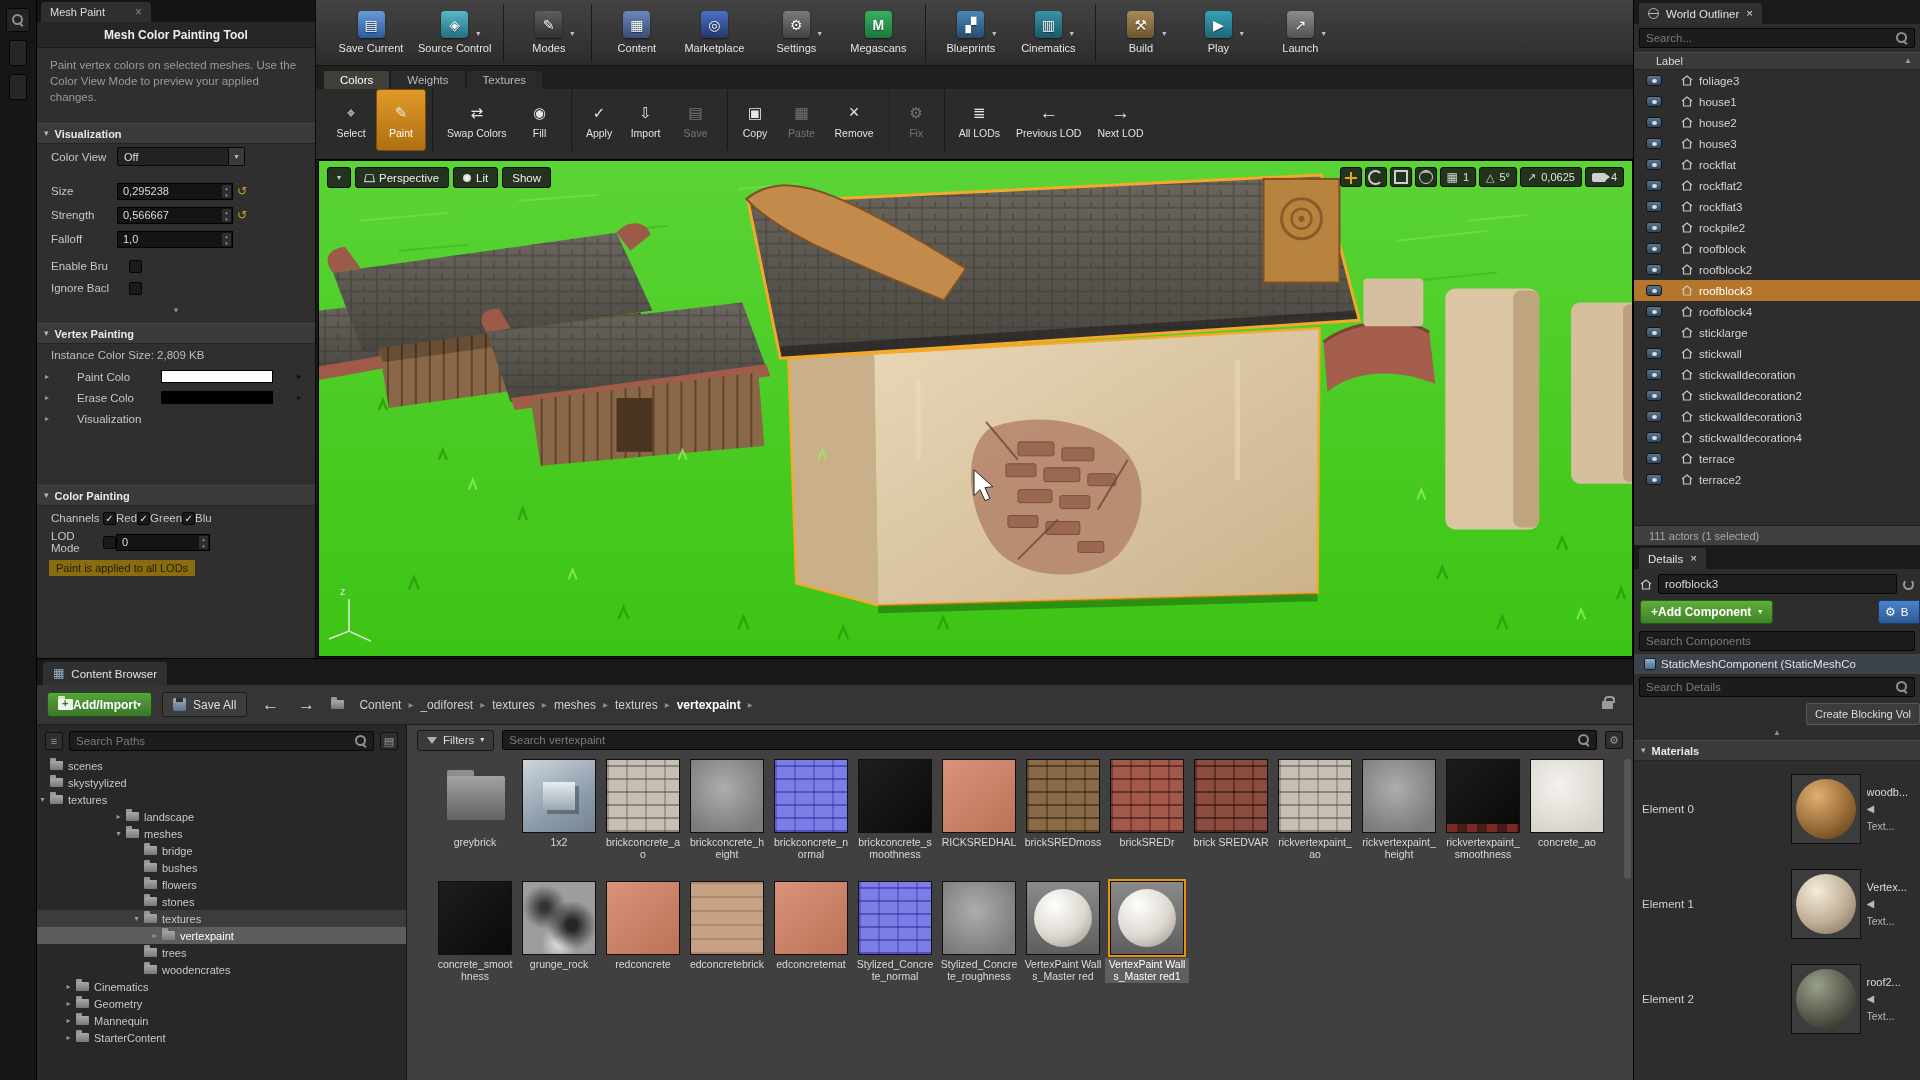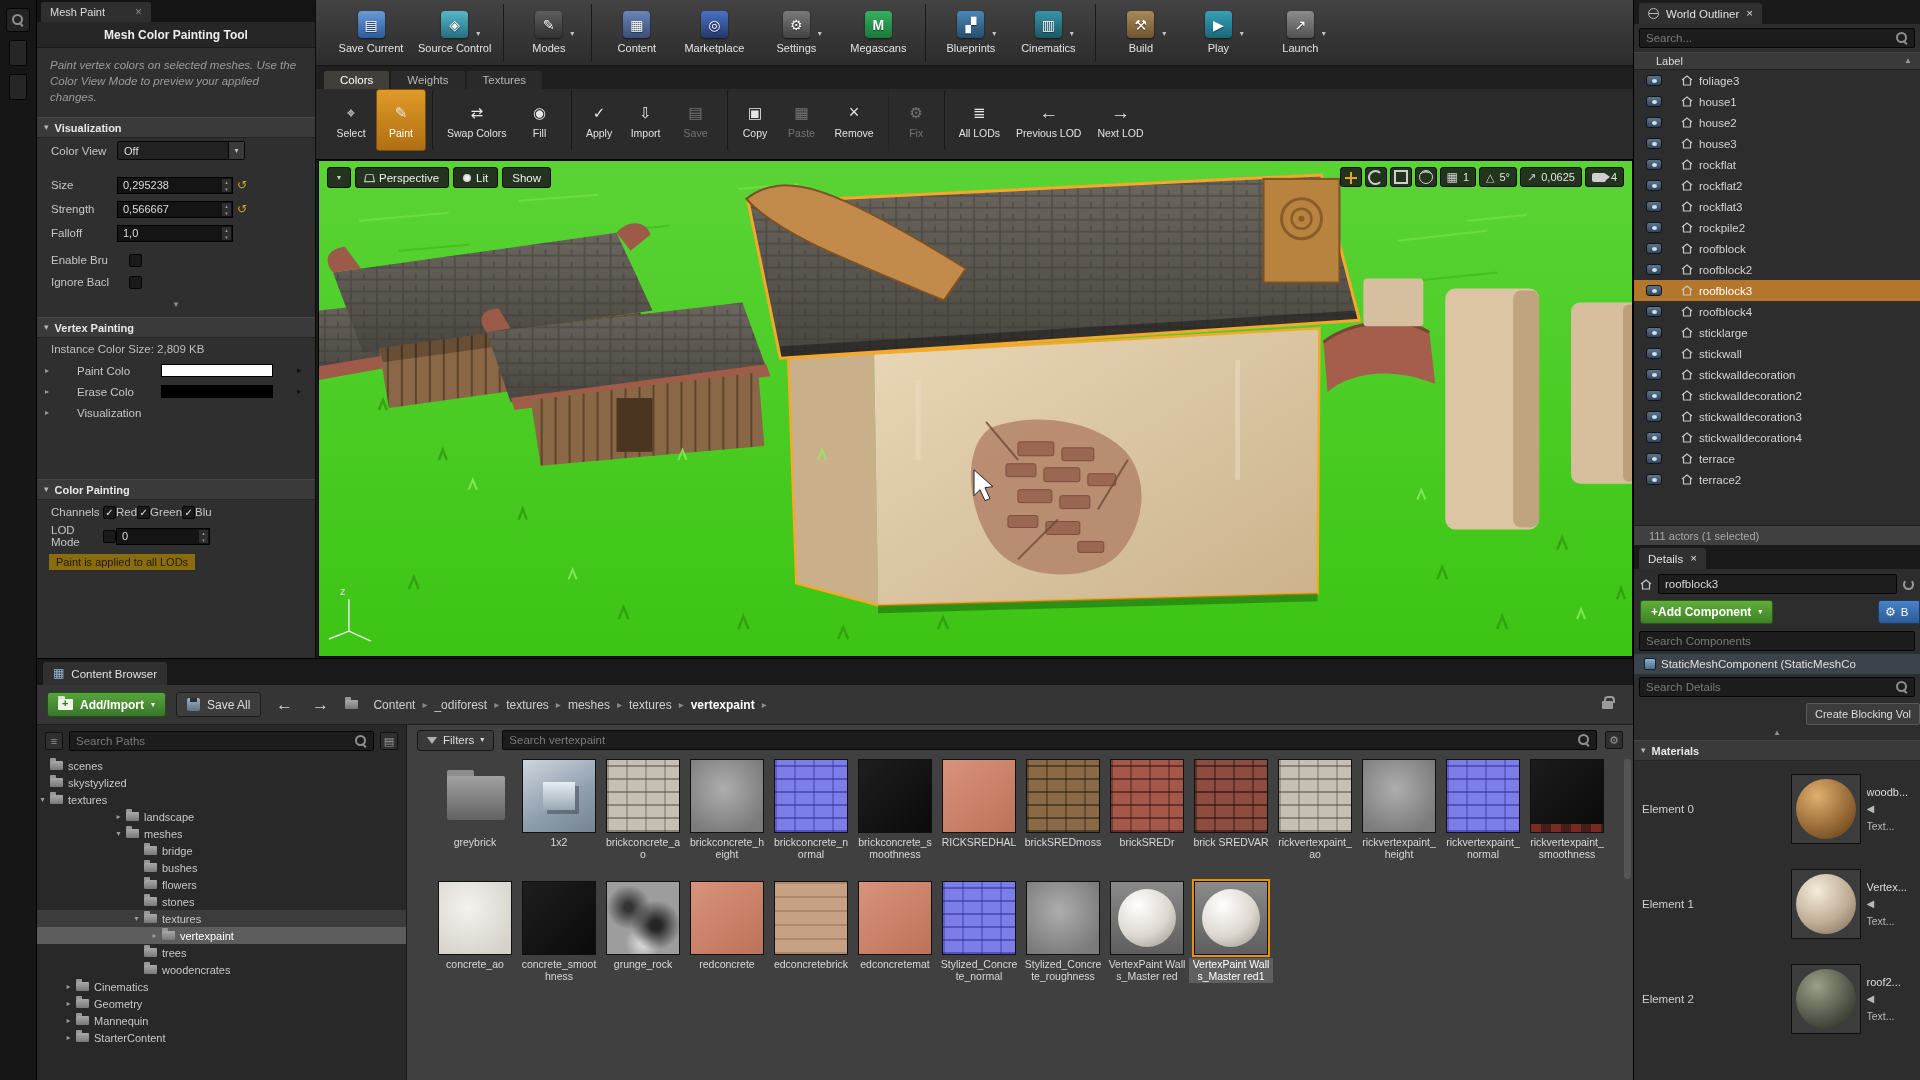--- a/index.html
+++ b/index.html
@@ -33,21 +33,21 @@
   #left-strip{position:absolute;left:0;top:0;width:37px;height:1080px;background:#161616;border-right:1px solid #000}
   .strip-btn{width:24px;height:24px;margin:8px auto;background:#232323;border:1px solid #060606;border-radius:3px;display:flex;align-items:center;justify-content:center}
   .strip-stub{width:18px;height:26px;margin:8px auto;background:#262626;border:1px solid #060606;border-radius:2px}
 
   
   #mesh-paint{position:absolute;left:37px;top:0;width:279px;height:658px;background:#2f2f2f;border-right:1px solid #0b0b0b;overflow:hidden}
   .ptabbar{height:22px;background:#141414;display:flex;align-items:flex-end;padding-left:4px}
   .ptab{height:20px;background:#2f2f2f;border-radius:3px 3px 0 0;padding:0 9px;display:flex;align-items:center;gap:30px;font-size:11px;color:#ddd}
   .ptab .gi-x{color:#8a8a8a;font-size:12px}
   .ptitle{height:26px;background:#262626;border-bottom:1px solid #1a1a1a;display:flex;align-items:center;justify-content:center;font-weight:bold;font-size:12px;color:#ededed}
-  .pdesc{padding:9px 13px 0 13px;margin-bottom:12px;font-style:italic;font-size:11.5px;line-height:1.4;color:#9b9b9b}
+  .pdesc{padding:9px 13px 0 13px;margin-bottom:18px;font-size:11.5px;line-height:1.4;color:#9b9b9b}
   .sec{height:21px;background:#3a3a3a;border-top:1px solid #464646;border-bottom:1px solid #242424;display:flex;align-items:center;gap:6px;padding-left:7px;font-weight:bold;font-size:11px;color:#e8e8e8}
   .sec i{color:#b5b5b5;font-size:9px}
   .prow{display:flex;align-items:center;height:25px;padding-left:14px;font-size:11.5px;color:#c6c6c6}
   .plabel{width:66px;flex:none}
   .dd{width:128px;height:19px;background:#222;border:1px solid #060606;border-radius:2px;display:flex;align-items:center}
   .dd-val{flex:1;padding-left:6px;font-size:11px;color:#ddd}
   .dd-btn{width:16px;height:100%;background:#3a3a3a;border-left:1px solid #060606;display:flex;align-items:center;justify-content:center;color:#bbb;font-size:8px}
   .numin{width:116px;height:17px;background:#141414;border:1px solid #000;color:#ddd;font-size:11px;display:flex;align-items:center;padding-left:5px;position:relative}
   .numin .spin{position:absolute;right:1px;top:1px;bottom:1px;width:9px;background:#2e2e2e;display:flex;flex-direction:column;align-items:center;justify-content:center;gap:1px;color:#999;font-size:5px}
   .spin::before{content:"▴"} .spin::after{content:"▾"}
@@ -125,21 +125,21 @@
   .ic-snapsc::after{content:"↗";font-size:11px;color:#cfcfcf}
   .ic-cam{width:14px;height:9px;background:#cfcfcf;border-radius:2px;position:relative}
   .ic-cam::after{content:"";position:absolute;right:-4px;top:1px;border-left:4px solid #cfcfcf;border-top:3.5px solid transparent;border-bottom:3.5px solid transparent}
 
   
   #content-browser{position:absolute;left:37px;top:658px;width:1596px;height:422px;background:#2b2b2b;border-top:1px solid #000}
   .cb-tabbar{height:26px;background:#191919;display:flex;align-items:flex-end;padding-left:6px}
   .cb-tab{height:23px;background:#303030;border-radius:3px 3px 0 0;padding:0 10px;display:flex;align-items:center;gap:7px;font-size:11.5px;color:#e0e0e0}
   .cbt-ic::after{content:"▦";color:#8fb3cf;font-size:12px}
   .cb-toolbar{height:40px;background:#353535;border-bottom:1px solid #202020;display:flex;align-items:center;gap:10px;padding:0 10px}
-  .btn-addimport{height:25px;background:linear-gradient(#57a53b,#3a7629);border:1px solid #1e4f14;border-radius:3px;color:#fff;font-weight:bold;font-size:12px;display:flex;align-items:center;gap:7px;padding:0 10px}
+  .btn-addimport{height:25px;background:linear-gradient(#57a53b,#3a7629);border:1px solid #1e4f14;border-radius:3px;color:#fff;font-weight:bold;font-size:12px;display:flex;align-items:center;padding:0 10px}
   .addfolder{width:15px;height:11px;background:#eef4e8;border-radius:1px;position:relative}
   .addfolder::before{content:"";position:absolute;left:0;top:-3px;width:7px;height:3px;background:#d8e4d0;border-radius:1px 1px 0 0}
   .addfolder::after{content:"+";position:absolute;left:4px;top:-2px;color:#2a7a1a;font-weight:bold;font-size:11px}
   .btn-addimport .gi-down{font-size:8px}
   .btn-saveall{height:25px;background:#3d3d3d;border:1px solid #1b1b1b;border-radius:3px;color:#ddd;font-size:12px;display:flex;align-items:center;gap:7px;padding:0 10px}
   .floppy{width:13px;height:13px;background:linear-gradient(#9ab0c4,#5c7488);border-radius:2px;position:relative}
   .floppy::after{content:"";position:absolute;left:3px;top:0;width:7px;height:4px;background:#2e2e2e}
   .nav-arr{width:26px;text-align:center;font-size:17px;font-weight:bold;color:#d6d6d6}
   .crumbs{display:flex;align-items:center;gap:7px;font-size:12px;color:#cfcfcf}
   .crumb-wrap{display:flex;align-items:center;gap:7px}
@@ -943,24 +943,20 @@
             <div class="tile">
               <div class="thumb t-brick-light"></div>
               <div class="tname">rickvertexpaint_ao</div>
             </div>
 
             <div class="tile">
               <div class="thumb t-gray"></div>
               <div class="tname">rickvertexpaint_height</div>
             </div>
 
-            <div class="tile">
-              <div class="thumb t-normal"></div>
-              <div class="tname">rickvertexpaint_normal</div>
-            </div>
 
             <div class="tile">
               <div class="thumb t-black-red"></div>
               <div class="tname">rickvertexpaint_smoothness</div>
             </div>
 
             <div class="tile">
               <div class="thumb t-white"></div>
               <div class="tname">concrete_ao</div>
             </div>

